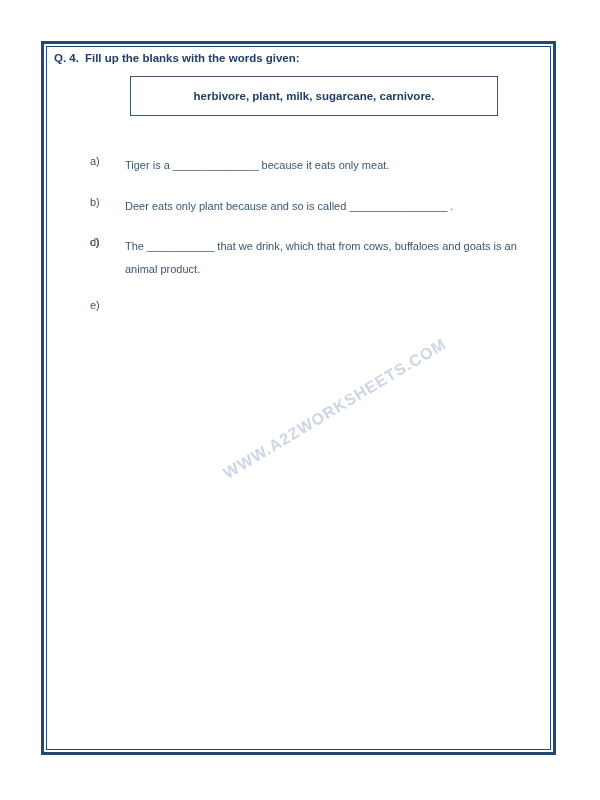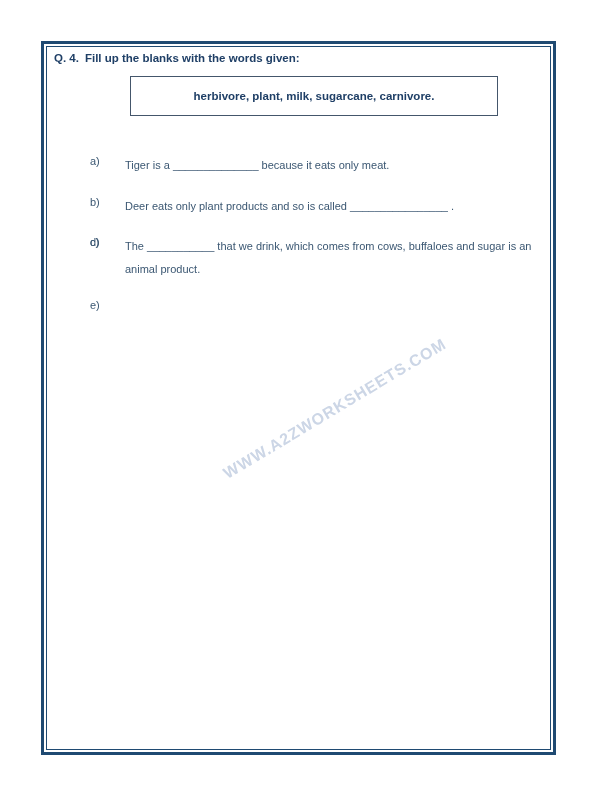--- a/index.html
+++ b/index.html
@@ -170,30 +170,30 @@
 
     <div id="blanks-list">
 
       <div class="blank-item">
         <span class="blank-marker">a)</span>
         <span class="blank-text">Tiger is a ______________ because it eats only meat.</span>
       </div>
 
       <div class="blank-item">
         <span class="blank-marker">b)</span>
-        <span class="blank-text">Deer eats only plant products and so is called ________________ .</span>
+        <span class="blank-text">Deer eats only plant because and so is called ________________ .</span>
       </div>
 
       <div class="blank-item">
         <span class="blank-marker">c)</span>
       </div>
 
       <div class="blank-item wide">
         <span class="blank-marker">d)</span>
-        <span class="blank-text">The ___________ that we drink, which comes from cows, buffaloes and sugar is an animal product.</span>
+        <span class="blank-text">The ___________ that we drink, which that from cows, buffaloes and goats is an animal product.</span>
       </div>
 
       <div class="blank-item">
         <span class="blank-marker">e)</span>
       </div>
 
     </div>
   </div>
 </div>
 

